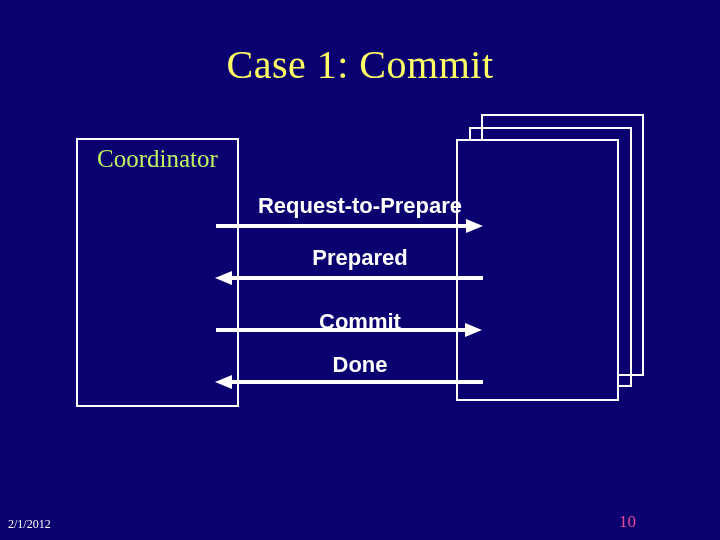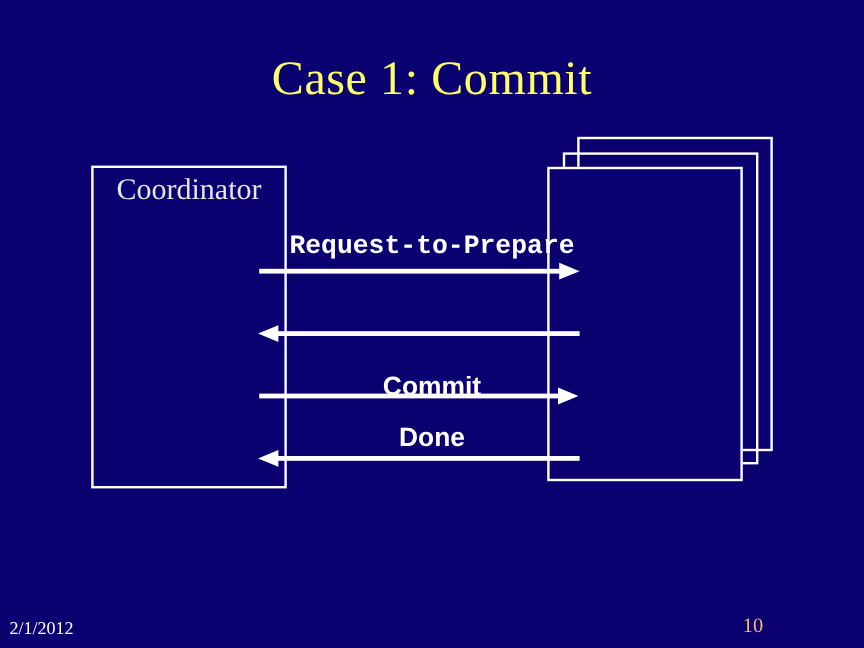--- a/index.html
+++ b/index.html
@@ -46,21 +46,21 @@
     left: 76px;
     top: 138px;
     width: 163px;
     height: 269px;
   }
   .role-label {
     position: absolute;
     font-family: "Liberation Serif", serif;
     font-size: 25px;
     line-height: 26px;
-    color: #e5e5e5;
+    color: #bef264;
     white-space: nowrap;
   }
   #coordinator-label {
     left: 76px;
     top: 146px;
     width: 163px;
     text-align: center;
   }
 
   
@@ -127,50 +127,50 @@
     border-left: 17px solid #ffffff;
   }
   .msg-arrow.to-left .shaft { left: 16px; right: 0; }
   .msg-arrow.to-left .head {
     left: 0;
     border-right: 17px solid #ffffff;
   }
 
   
   #arrow-request { left: 216px; top: 218px; width: 267px; }
-  #label-request { top: 194px; font-family: Liberation Mono, monospace; }
+  #label-request { top: 194px; }
 
   #arrow-prepared { left: 215px; top: 270px; width: 268px; }
   #label-prepared { top: 246px; }
 
   #arrow-commit { left: 216px; top: 322px; width: 266px; }
   #label-commit { top: 310px; }
 
   #arrow-done { left: 215px; top: 374px; width: 268px; }
   #label-done { top: 353px; }
 
   
   #footer-date {
     position: absolute;
     left: 8px;
     top: 517px;
     font-family: "Liberation Serif", serif;
-    font-size: 15px;
+    font-size: 12px;
     line-height: 15px;
     color: #ffffff;
     white-space: nowrap;
   }
   #footer-page-number {
     position: absolute;
     right: 14px;
     top: 512px;
     font-family: "Liberation Serif", serif;
     font-size: 17px;
     line-height: 19px;
-    color: #fdba74;
+    color: #ec4899;
     white-space: nowrap;
   }
 </style>
 </head>
 <body>
 
 <div id="slide">
 
   <div id="slide-title">Case 1: Commit</div>
 
@@ -181,20 +181,21 @@
 
   <div class="role-box" id="coordinator-box"></div>
   <div class="role-label" id="coordinator-label">Coordinator</div>
 
   <div class="msg-label" id="label-request">Request-to-Prepare</div>
   <div class="msg-arrow to-right" id="arrow-request">
     <div class="shaft"></div>
     <div class="head"></div>
   </div>
 
+  <div class="msg-label" id="label-prepared">Prepared</div>
   <div class="msg-arrow to-left" id="arrow-prepared">
     <div class="shaft"></div>
     <div class="head"></div>
   </div>
 
   <div class="msg-label" id="label-commit">Commit</div>
   <div class="msg-arrow to-right" id="arrow-commit">
     <div class="shaft"></div>
     <div class="head"></div>
   </div>

